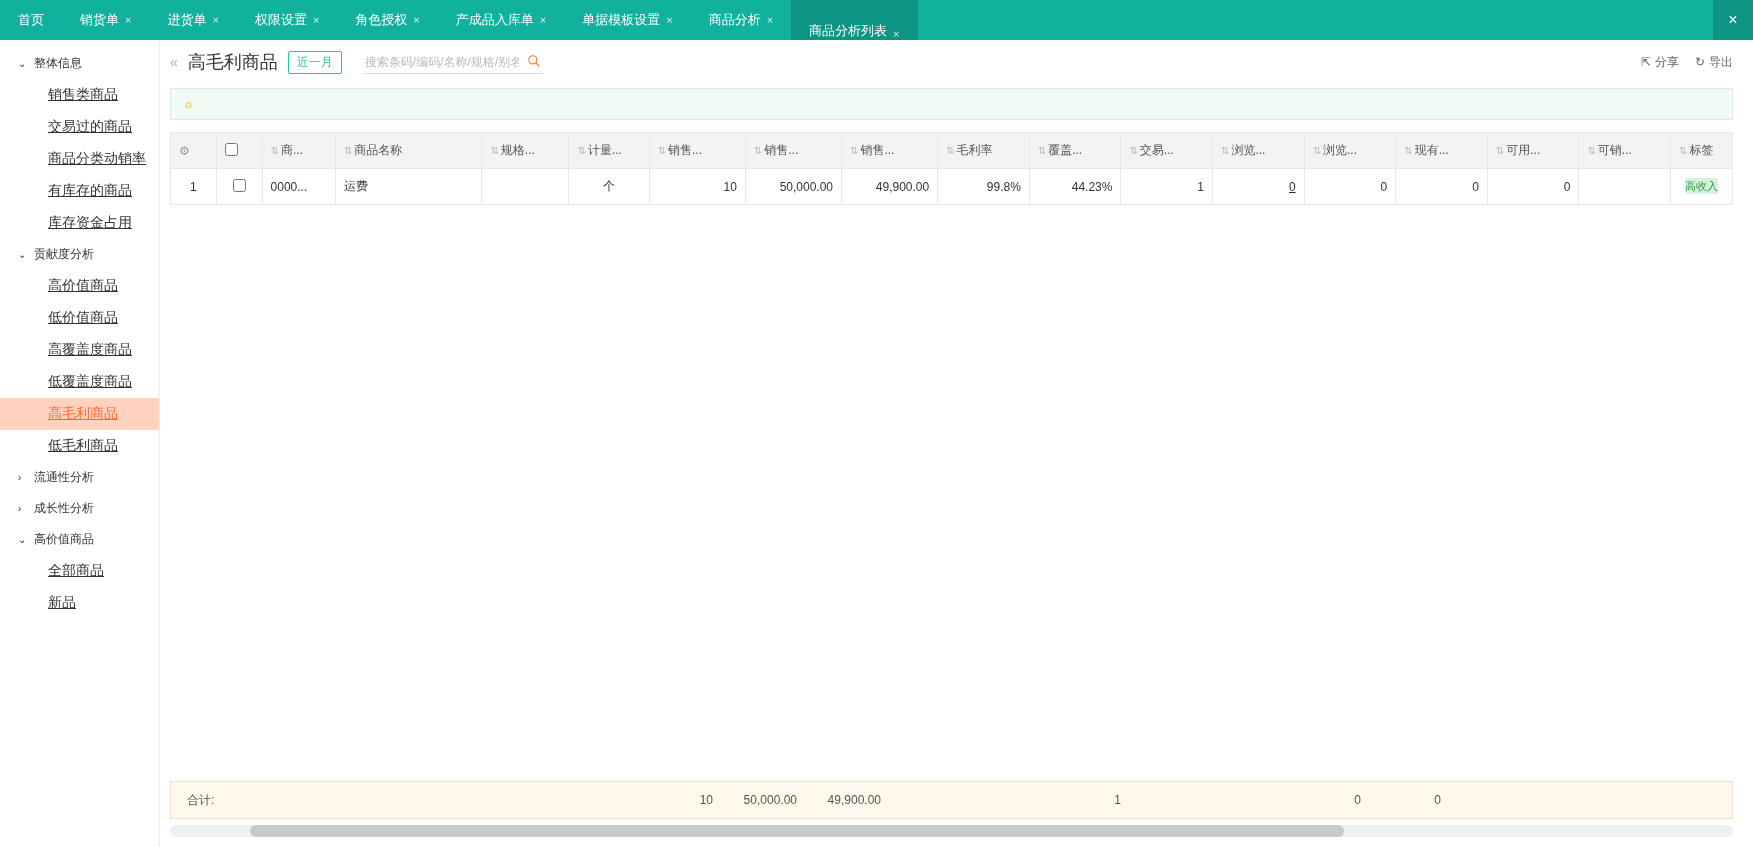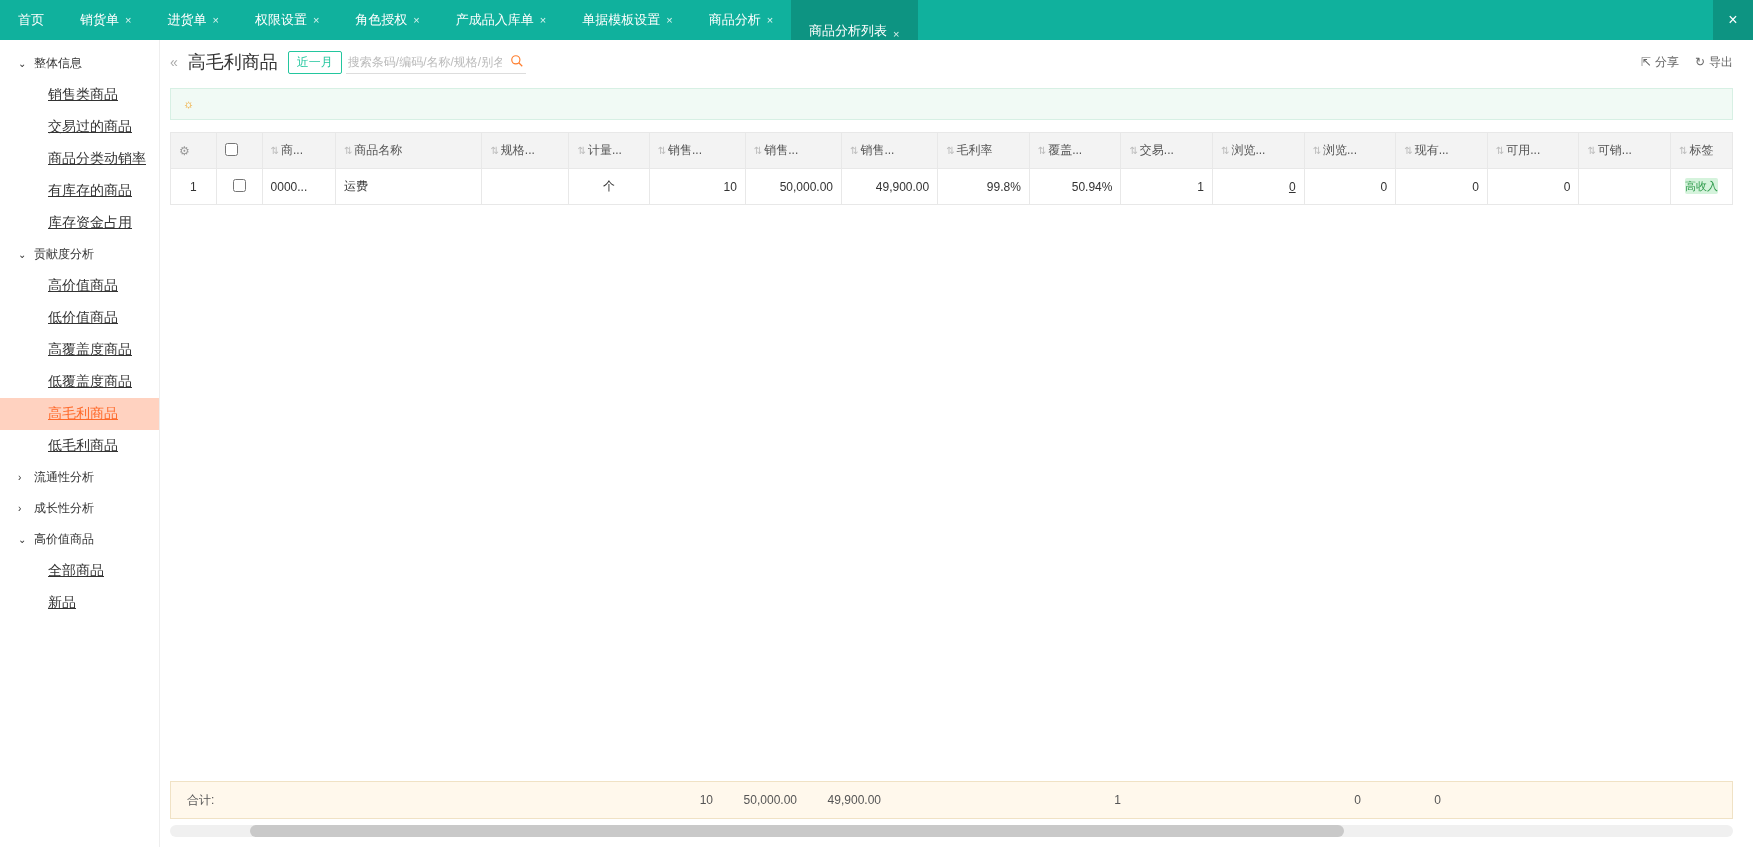--- a/index.html
+++ b/index.html
@@ -12,21 +12,21 @@
 .layout { display: flex; height: calc(100vh - 40px); }
 .sidebar { width: 160px; border-right: 1px solid #eee; overflow-y: auto; padding-top: 8px; }
 .sidebar .group-hd { display: flex; align-items: center; padding: 7px 10px 7px 18px; cursor: pointer; color: #333; font-size: 12px; }
 .sidebar .group-hd .chev { margin-right: 6px; font-size: 10px; width: 10px; display: inline-block; }
 .sidebar .leaf { padding: 7px 10px 7px 48px; cursor: pointer; color: #333; font-size: 14px; text-decoration: underline; }
 .sidebar .leaf.active { background: #ffd2c0; color: #ff6a2b; }
 .main { flex: 1; display: flex; flex-direction: column; position: relative; }
 .page-header { display: flex; align-items: center; padding: 10px 20px 14px 10px; }
 .collapse-inline { color: #aaa; margin-right: 10px; cursor: pointer; font-size: 14px; }
 .page-title { font-size: 18px; font-weight: 500; margin-right: 10px; color: #333; }
-.period-btn { border: 1px solid #23c69e; color: #23c69e; background: #fff; padding: 2px 8px; border-radius: 2px; font-size: 12px; cursor: pointer; margin-right: 4px; }
+.period-btn { border: 1px solid #23c69e; color: #23c69e; background: #fff; padding: 2px 8px; border-radius: 2px; font-size: 12px; cursor: pointer; margin-right: 21px; }
 .search-box { position: relative; width: 180px; }
 .search-box input { width: 100%; border: none; border-bottom: 1px solid #ddd; padding: 4px 24px 4px 2px; font-size: 12px; outline: none; color: #333; }
 .search-box input::placeholder { color: #bbb; }
 .search-box .search-icon { position: absolute; right: 2px; top: 3px; color: #ff7e2e; font-size: 14px; cursor: pointer; }
 .spacer { flex: 1; }
 .action-link { color: #666; margin-left: 16px; cursor: pointer; font-size: 12px; display: inline-flex; align-items: center; }
 .action-link .ic { margin-right: 4px; }
 .tip-banner { margin: 0 20px 12px 10px; background: #f1faf5; border: 1px solid #d7f0e4; padding: 8px 12px; color: #555; font-size: 12px; display: flex; align-items: center; }
 .tip-banner .bulb { color: #f0a020; margin-right: 8px; }
 .table-wrap { margin: 0 20px 0 10px; flex: 1; overflow: auto; position: relative; }
@@ -191,21 +191,21 @@
             <td class="col-idx">1</td>
             <td class="col-chk"><input type="checkbox" style=""></td>
             <td class="col-code">0000...</td>
             <td class="col-name">运费</td>
             <td class="col-spec"></td>
             <td class="col-unit">个</td>
             <td class="col-num">10</td>
             <td class="col-num">50,000.00</td>
             <td class="col-num">49,900.00</td>
             <td class="col-num">99.8%</td>
-            <td class="col-num">50.94%</td>
+            <td class="col-num">44.23%</td>
             <td class="col-num">1</td>
             <td class="col-num"><span class="underline-link">0</span></td>
             <td class="col-num">0</td>
             <td class="col-num">0</td>
             <td class="col-num">0</td>
             <td class="col-num"></td>
             <td class="col-badge"><span class="badge-green">高收入</span></td>
           </tr>
         </tbody>
       </table>

